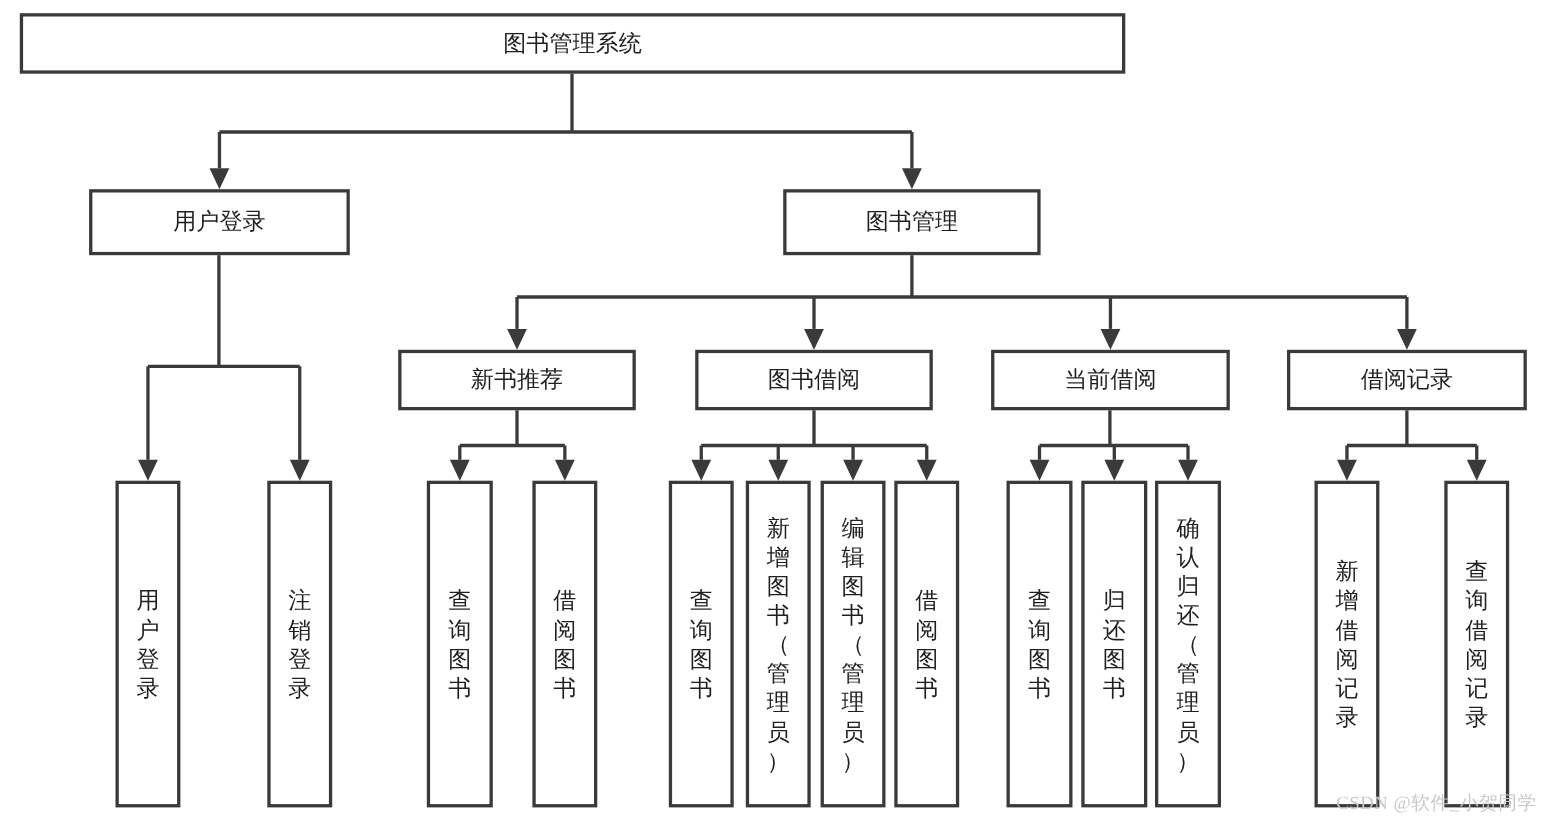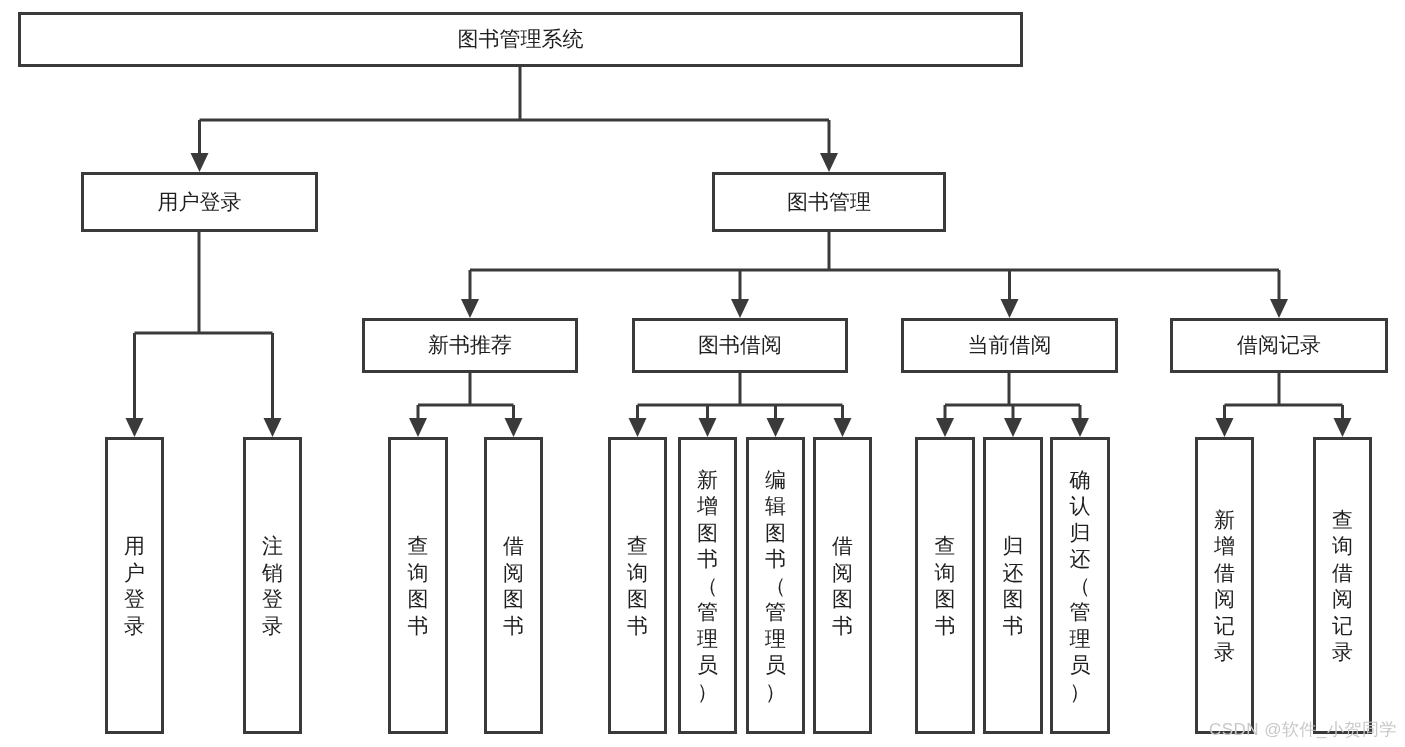--- a/index.html
+++ b/index.html
@@ -53,21 +53,21 @@
     font-family: "Liberation Sans", "DejaVu Sans", sans-serif;
     font-size: 21px;
     text-anchor: middle;
   }
   .watermark {
     position: absolute;
     right: 8px;
     bottom: 6px;
     color: #c8c8c8;
     font-size: 17px;
-    font-family: Liberation Sans, sans-serif;
+    font-family: Liberation Serif, serif;
     letter-spacing: 0.5px;
     white-space: nowrap;
     user-select: none;
   }
 </style>
 </head>
 <body>
 
 <div id="diagram-root">
   <svg class="diagram" viewBox="0 0 1405 747" xmlns="http://www.w3.org/2000/svg">

